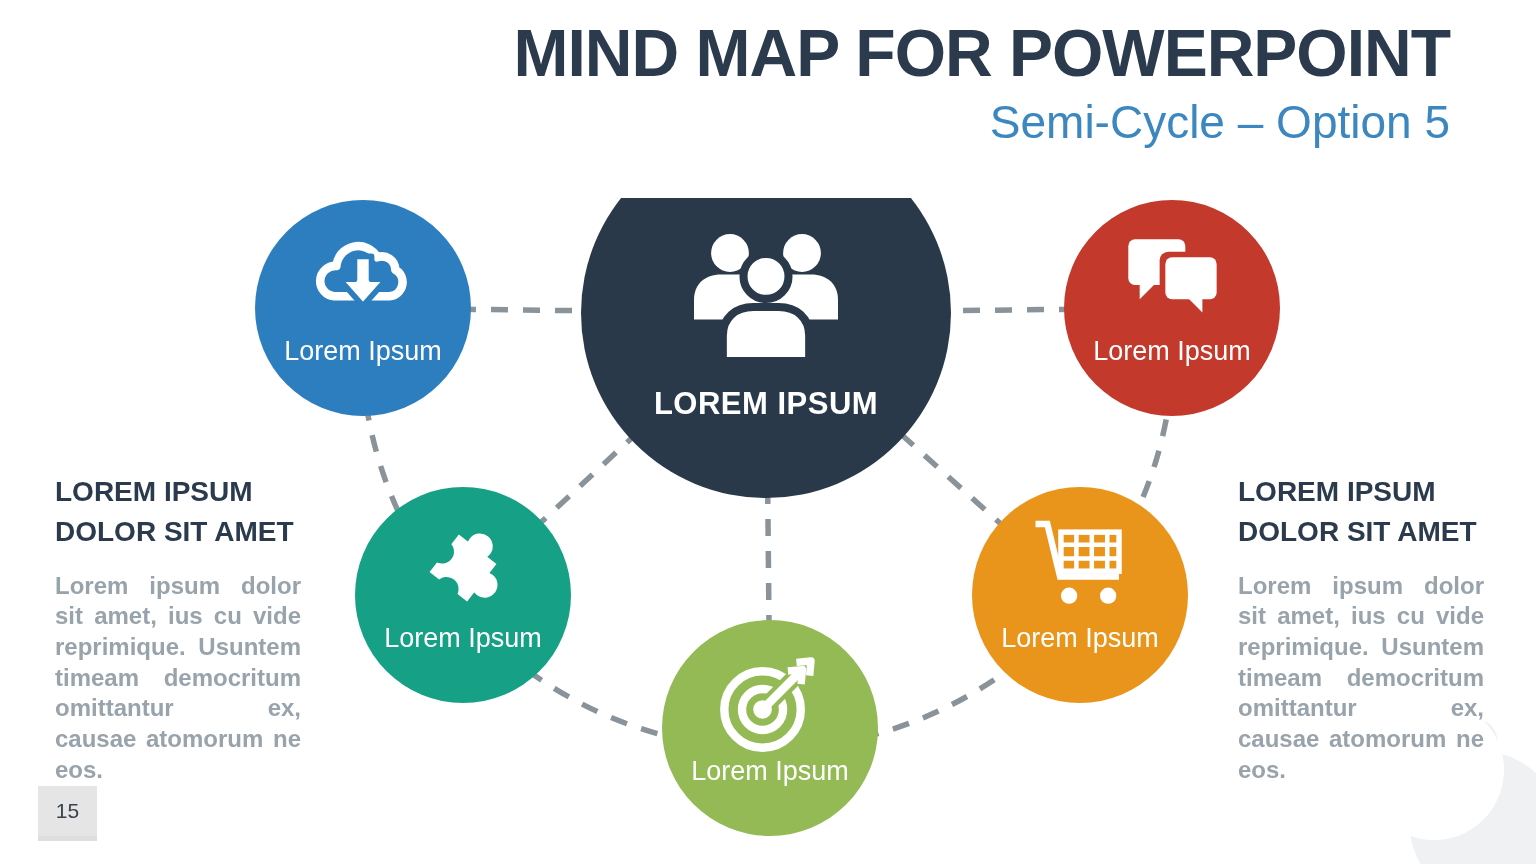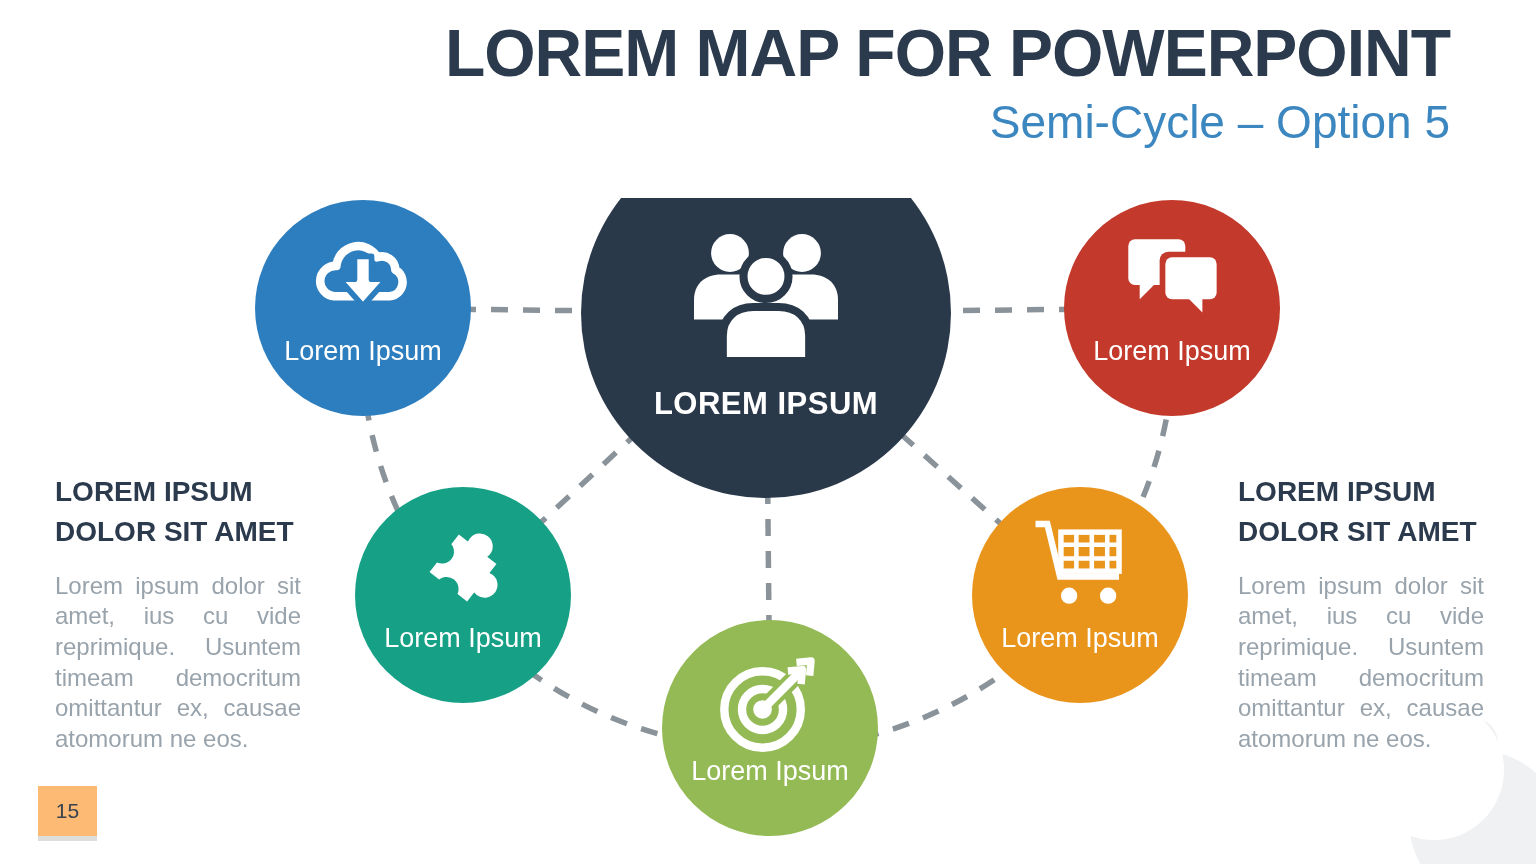--- a/index.html
+++ b/index.html
@@ -45,26 +45,26 @@
     color:#ffffff;font-size:31px;font-weight:bold;letter-spacing:0.5px;
   }
   
   .text-block{position:absolute;top:472px;width:246px;z-index:3;}
   .text-block-left{left:55px;}
   .text-block-right{left:1238px;}
   .text-heading{
     margin:0 0 19px;font-size:28px;font-weight:bold;color:#2B3A4D;line-height:1.42;
   }
   .text-body{
-    margin:0;font-size:24px;color:#98A3AC;line-height:1.28;text-align:justify;
+    margin:0;font-size:24px;color:#98A3AC;line-height:1.28;text-align:justify;font-weight:bold;
   }
   
   .page-badge{
     position:absolute;left:38px;top:786px;width:59px;height:50px;z-index:3;
-    background:#fdba74;border-bottom:5px solid #DEDEDC;
+    background:#e5e5e5;border-bottom:5px solid #DEDEDC;
     display:flex;align-items:center;justify-content:center;
     font-size:21px;color:#39424E;
   }
   
   .watermark{position:absolute;right:0;bottom:0;z-index:0;}
 </style>
 </head>
 <body>
 
 <div class="slide">
@@ -80,21 +80,21 @@
       <path d="M 363 308 A 406 406 0 1 0 1172 308"></path>
       <path d="M 363 308 L 766 313"></path>
       <path d="M 1172 308 L 766 313"></path>
       <path d="M 463 595 L 766 313"></path>
       <path d="M 1080 595 L 766 313"></path>
       <path d="M 770 728 L 766 313"></path>
     </g>
   </svg>
 
   <div class="header">
-    <h1 class="title">LOREM MAP FOR POWERPOINT</h1>
+    <h1 class="title">MIND MAP FOR POWERPOINT</h1>
     <div class="subtitle">Semi-Cycle – Option 5</div>
   </div>
 
   <div class="center-node" style="background-color: rgb(42, 57, 74);">
     <svg class="center-icon" width="180" height="135" viewBox="0 0 200 150">
       <circle cx="60" cy="30" r="21" fill="#fff"></circle>
       <path d="M20,104 L20,82 C20,65 32,54 50,54 L70,54 C88,54 100,65 100,82 L100,104 Z" fill="#fff"></path>
       <circle cx="140" cy="30" r="21" fill="#fff"></circle>
       <path d="M100,104 L100,82 C100,65 112,54 130,54 L150,54 C168,54 180,65 180,82 L180,104 Z" fill="#fff"></path>
       <circle cx="100" cy="56" r="25" fill="#fff" stroke-width="9" stroke="#2A394A"></circle>

